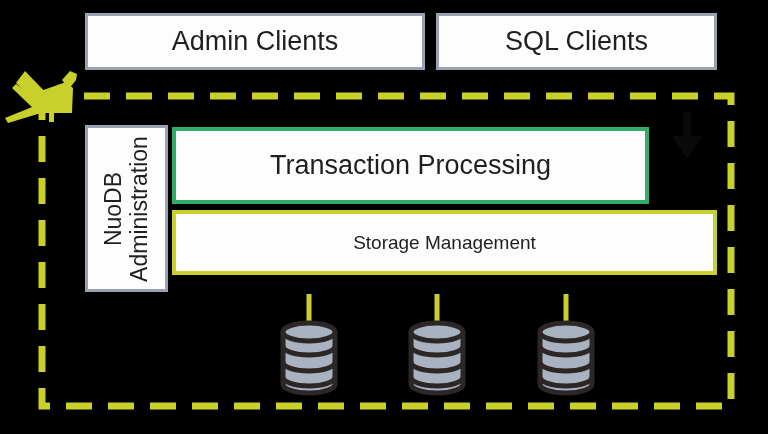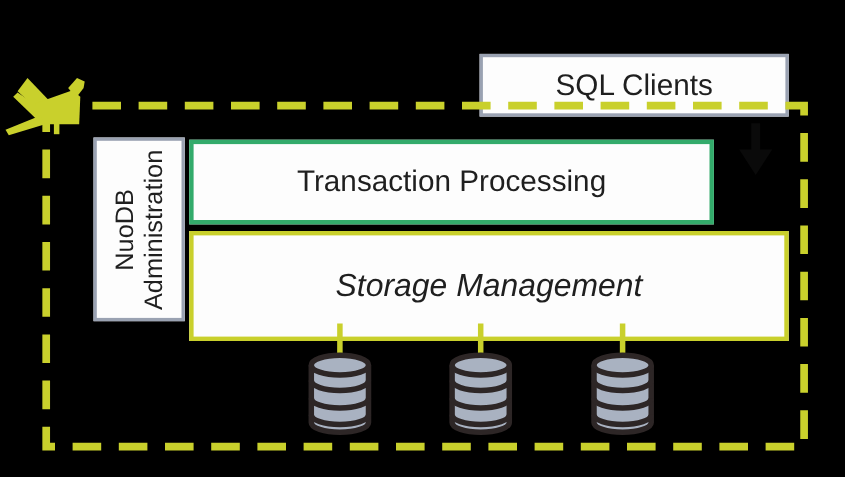--- a/index.html
+++ b/index.html
@@ -12,36 +12,39 @@
     position:relative; width:768px; height:434px; background:var(--background);
     font-family:"Liberation Sans", sans-serif; overflow:hidden;
   }
   .box{
     position:absolute; box-sizing:border-box; background:var(--box_fill);
     display:flex; align-items:center; justify-content:center;
     color:var(--text); z-index:1;
   }
   .client-box{ border:3px solid var(--client_box_border); font-size:27px; }
   .admin-clients{ left:85px; top:13px; width:340px; height:57px; }
-  .sql-clients{ left:436px; top:13px; width:281px; height:57px;margin-top:36px; }
+  .sql-clients{ left:436px; top:13px; width:281px; height:57px; }
   .nuodb-admin{ left:85px; top:125px; width:83px; height:167px; border:3px solid var(--client_box_border); }
   .vtext{
     position:absolute; left:50%; top:50%; width:170px;
     transform:translate(-50%,-50%) rotate(-90deg);
     text-align:center; font-size:23px; line-height:1.12; color:var(--text); white-space:nowrap;
   }
   .tp-box{ left:172px; top:127px; width:477px; height:77px; border:4px solid var(--transaction_border); font-size:27px; }
-  .sm-box{ left:172px; top:210px; width:545px; height:100px; border:4px solid var(--storage_border); font-size:29px;font-style:italic; }
+  .sm-box{ left:172px; top:210px; width:545px; height:65px; border:4px solid var(--storage_border); font-size:19px; }
   .overlay{ position:absolute; left:0; top:0; width:768px; height:434px; z-index:2; pointer-events:none; }
 </style>
 </head>
 <body>
 
 <div class="stage">
 
+  <div class="box client-box admin-clients">
+    <span>Admin Clients</span>
+  </div>
   <div class="box client-box sql-clients">
     <span>SQL Clients</span>
   </div>
 
   <div class="box nuodb-admin">
     <div class="vtext">
       <div>NuoDB</div>
       <div>Administration</div>
     </div>
   </div>

